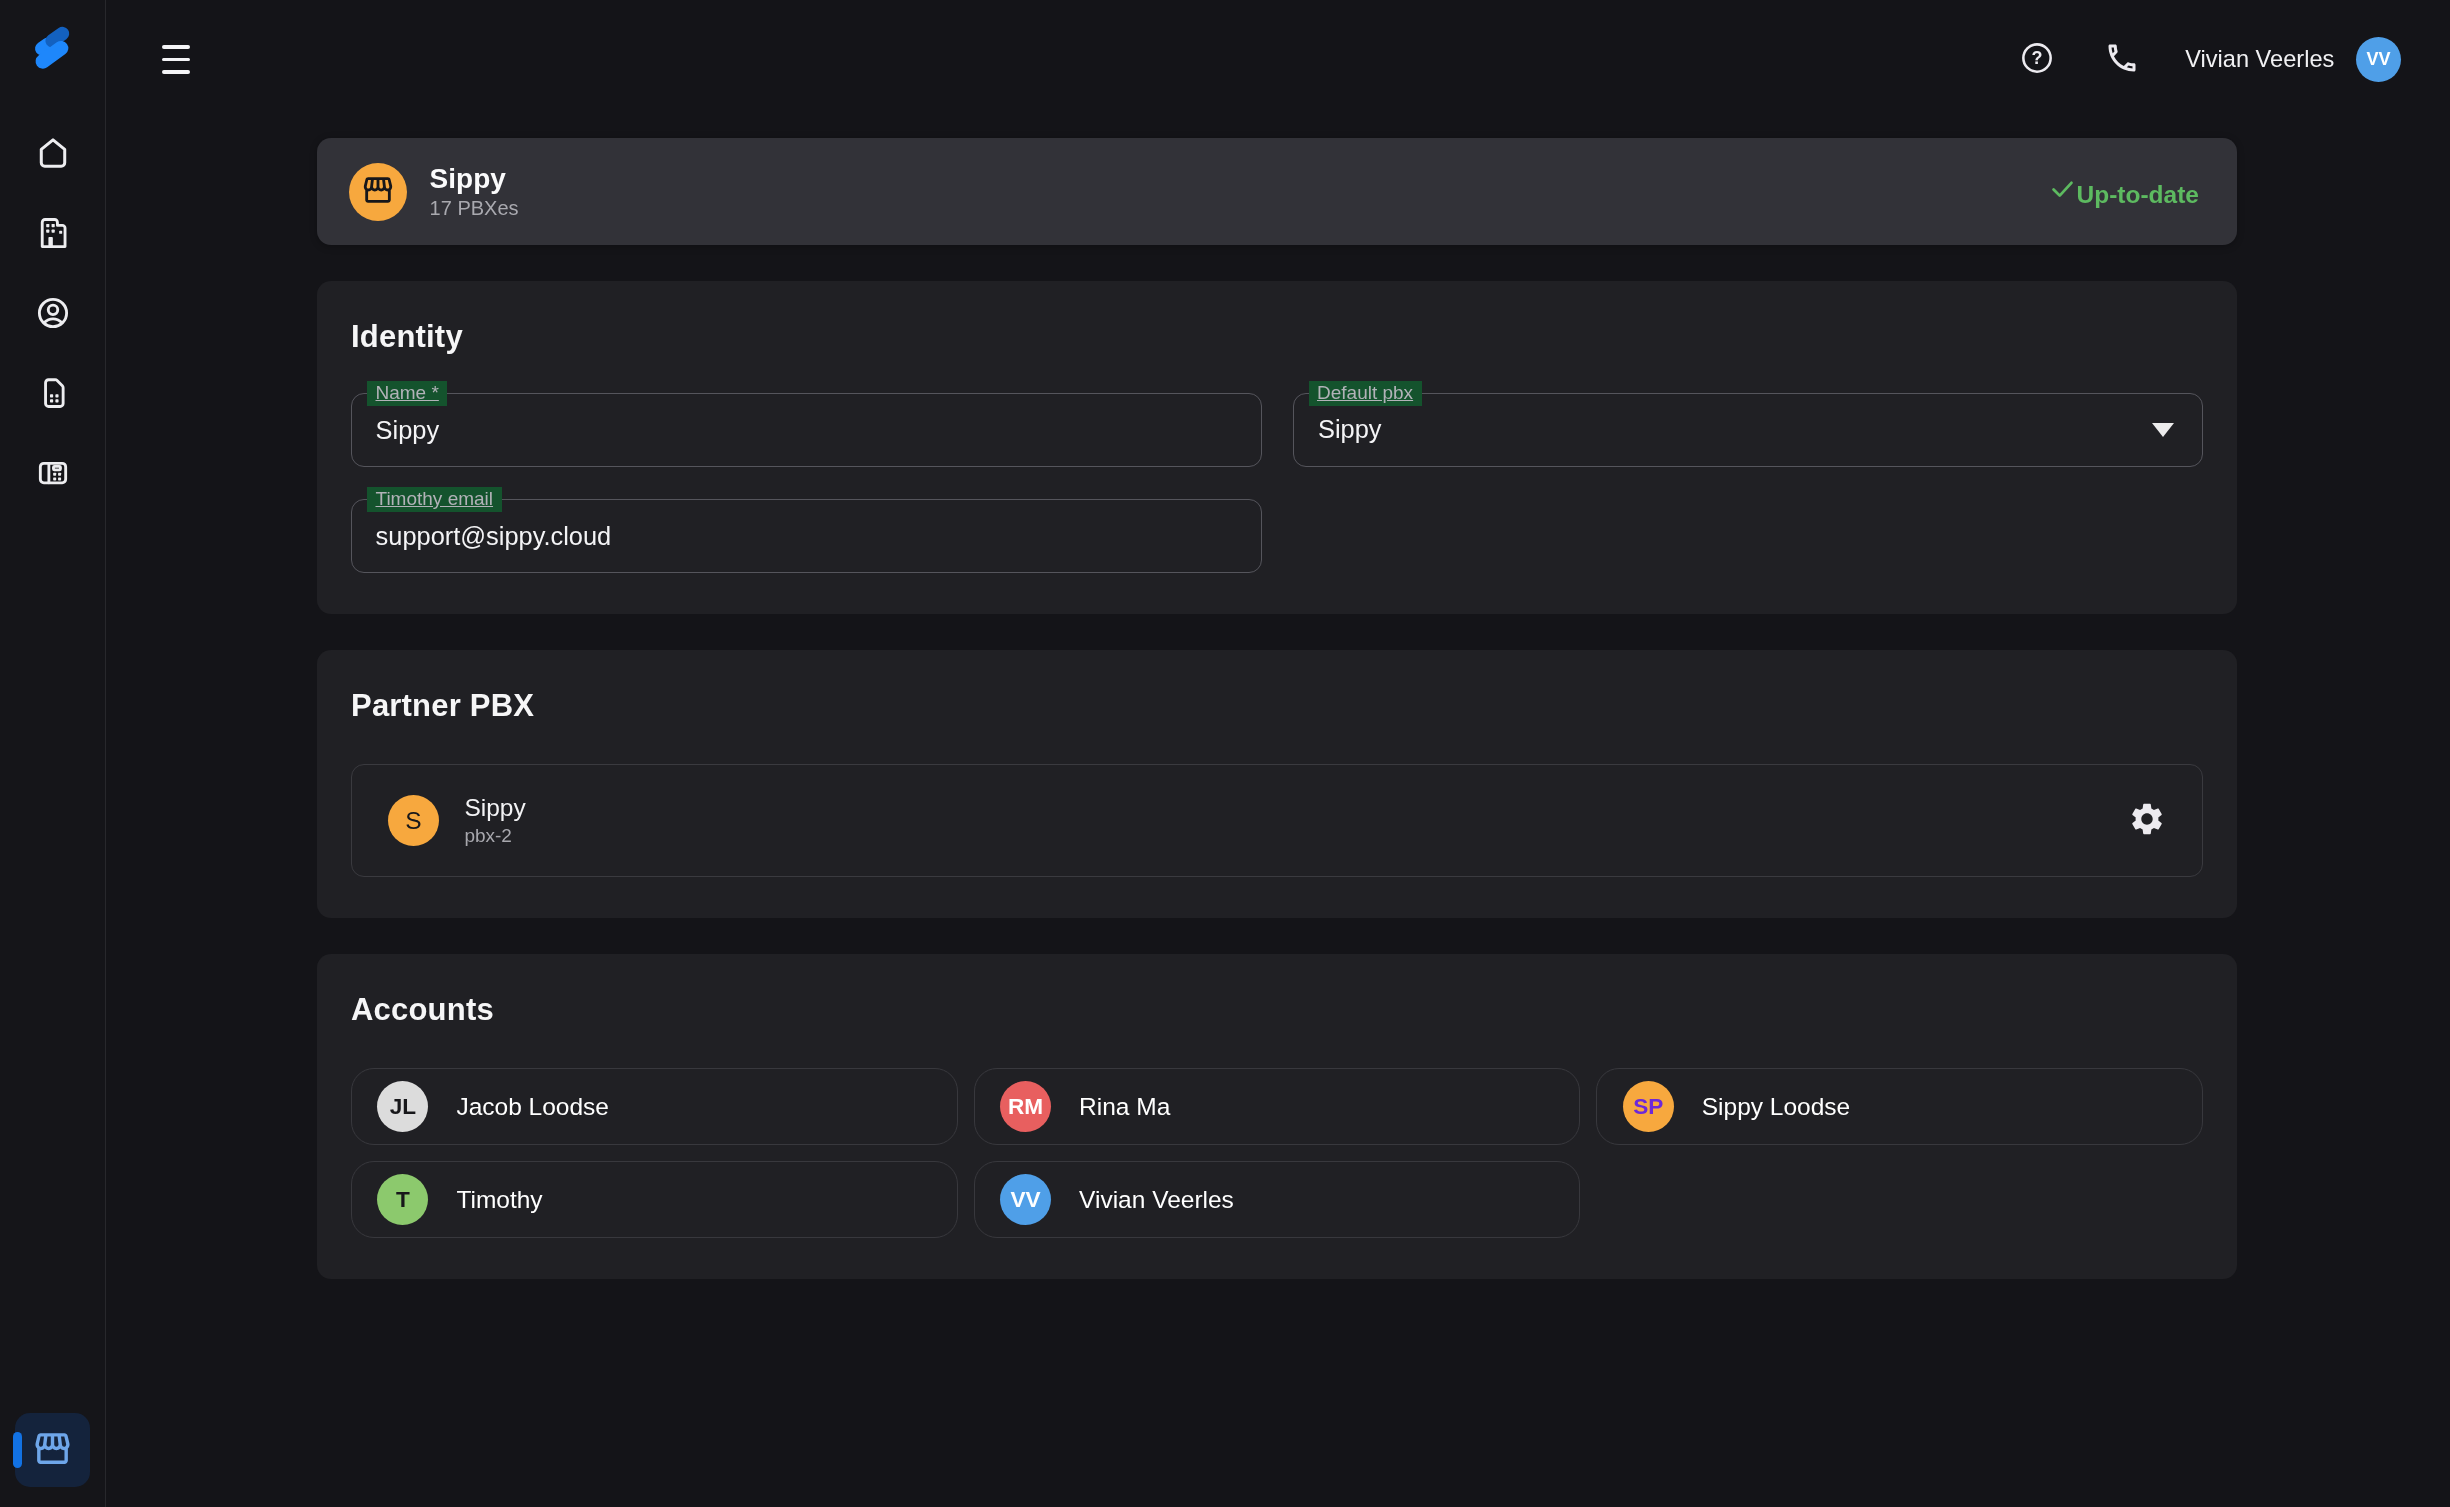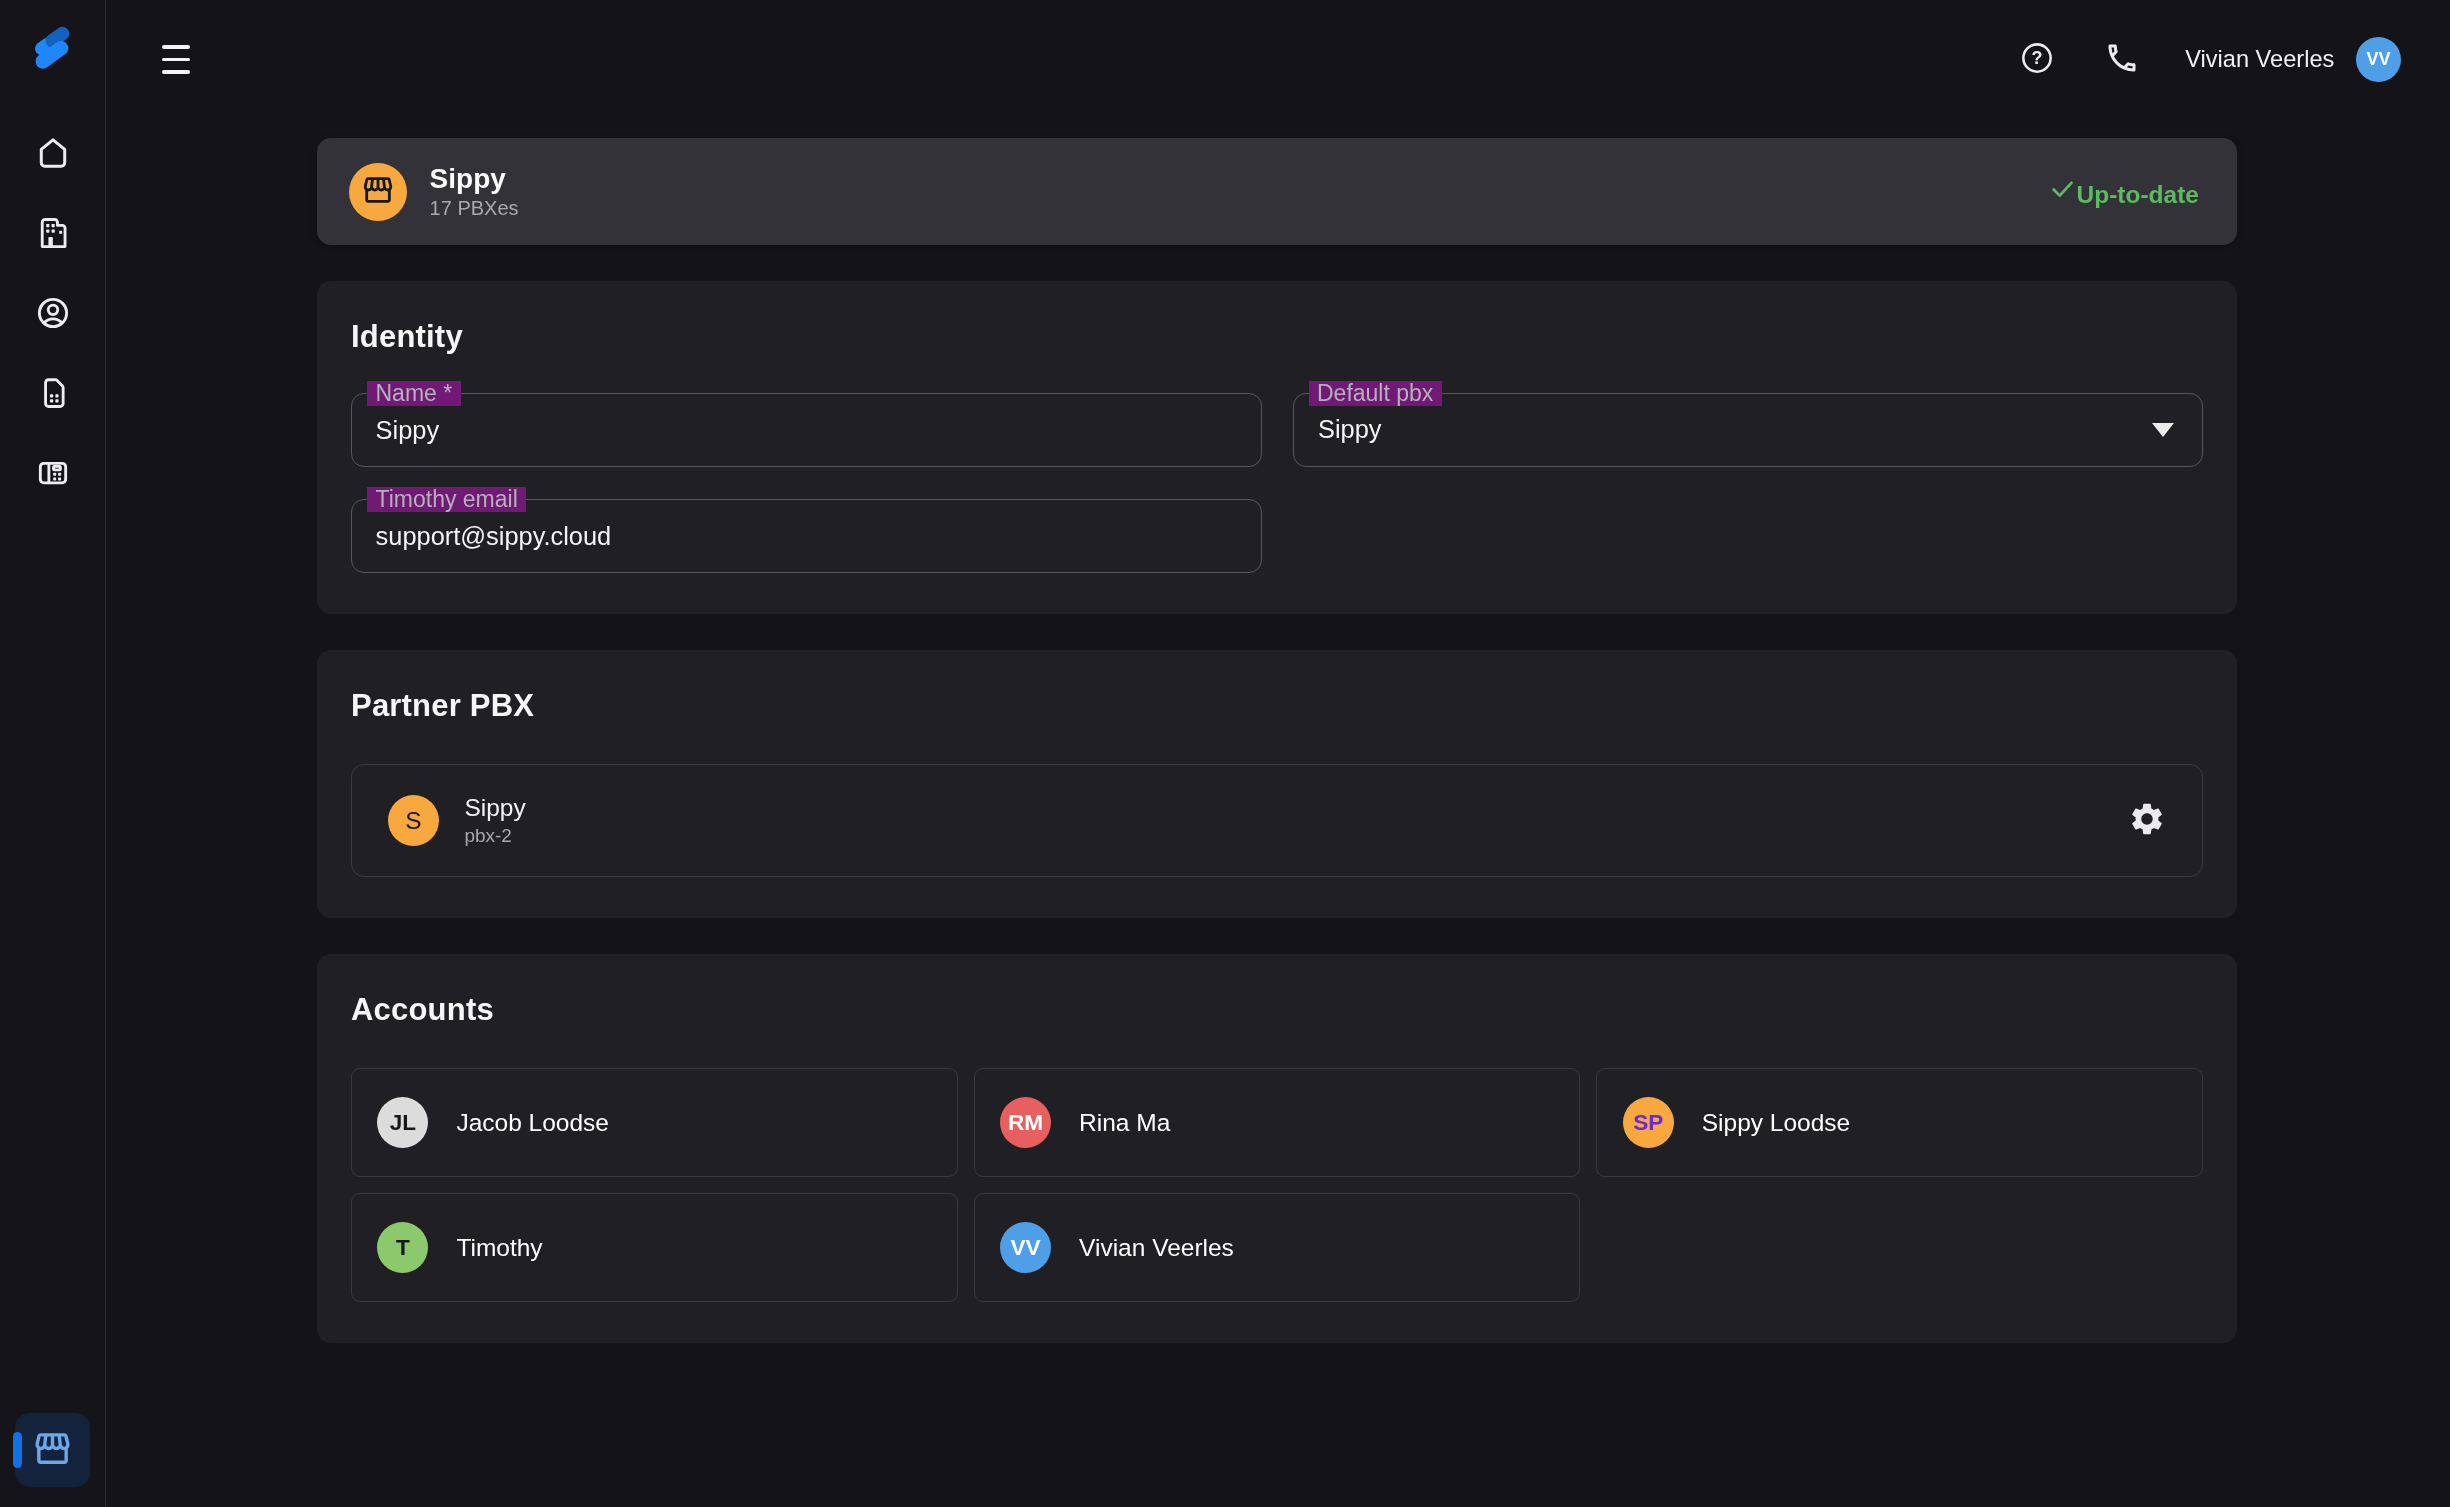--- a/index.html
+++ b/index.html
@@ -70,22 +70,22 @@
   .status { margin-left: auto; display: flex; align-items: flex-end; font-size: 24.5px; font-weight: 700; }
   .status svg { width: 29px; height: 29px; }
 
   .card { margin-top: 36px; background: #202024; border-radius: 14px; padding: 38px 34px 41px; }
   .card-title { font-size: 31px; font-weight: 700; color: #f6f6f7; letter-spacing: 0.2px; }
 
   
   .fields { margin-top: 38px; display: grid; grid-template-columns: 1fr 1fr; column-gap: 31px; row-gap: 32px; }
   .field { position: relative; height: 74px; border: 1.9px solid #55555c; border-radius: 13px; }
   .field-label {
-    position: absolute; top: -13px; left: 15px; background: #701a75; padding: 0 8.5px;
-    font-size: 23px; color: #b2b2b8; line-height: 24.5px;
+    position: absolute; top: -13px; left: 15px; background: #14532d; padding: 0 8.5px;
+    font-size: 19px; color: #b2b2b8; line-height: 24.5px; text-decoration: underline;
   }
   .field-input {
     width: 100%; height: 100%; background: transparent; border: none; outline: none;
     color: #f4f4f6; font-size: 25.4px; padding: 0 19px 0 23.6px; font-family: inherit; border-radius: 13px;
   }
   .select-field { cursor: pointer; }
   .select-value { line-height: 70px; padding-left: 24.5px; font-size: 25.4px; color: #f4f4f6; }
   .caret {
     position: absolute; right: 28px; top: 29px; width: 0; height: 0;
     border-left: 11.3px solid transparent; border-right: 11.3px solid transparent;
@@ -100,21 +100,21 @@
   .avatar-pbx { width: 51px; height: 51px; font-size: 24.5px; color: #17171a; margin-right: 25.4px; font-weight: 400; }
   .pbx-texts { display: flex; flex-direction: column; gap: 2.8px; }
   .pbx-name { font-size: 24.5px; color: #f3f3f5; }
   .pbx-id { font-size: 19px; color: #a7a7ad; }
   .gear-btn { margin-left: auto; background: none; border: none; cursor: pointer; display: flex; padding: 3.8px; }
   .gear-btn svg { width: 38px; height: 38px; }
 
   
   .accounts-grid { margin-top: 40px; display: grid; grid-template-columns: repeat(3, 1fr); gap: 16px; }
   .account-card {
-    height: 109px; border: 0.9px solid #38383d; border-radius: 9px; background: transparent;
+    height: 77px; border: 0.9px solid #38383d; border-radius: 23px; background: transparent;
     display: flex; align-items: center; padding: 0 22.6px 0 25.4px; gap: 28px; cursor: pointer;
     font-family: inherit;
   }
   .avatar-account { width: 51px; height: 51px; font-size: 22.6px; font-weight: 700; }
   .account-name { font-size: 24.5px; color: #ffffff; }
 </style>
 </head>
 <body>
 
 <div class="app">

